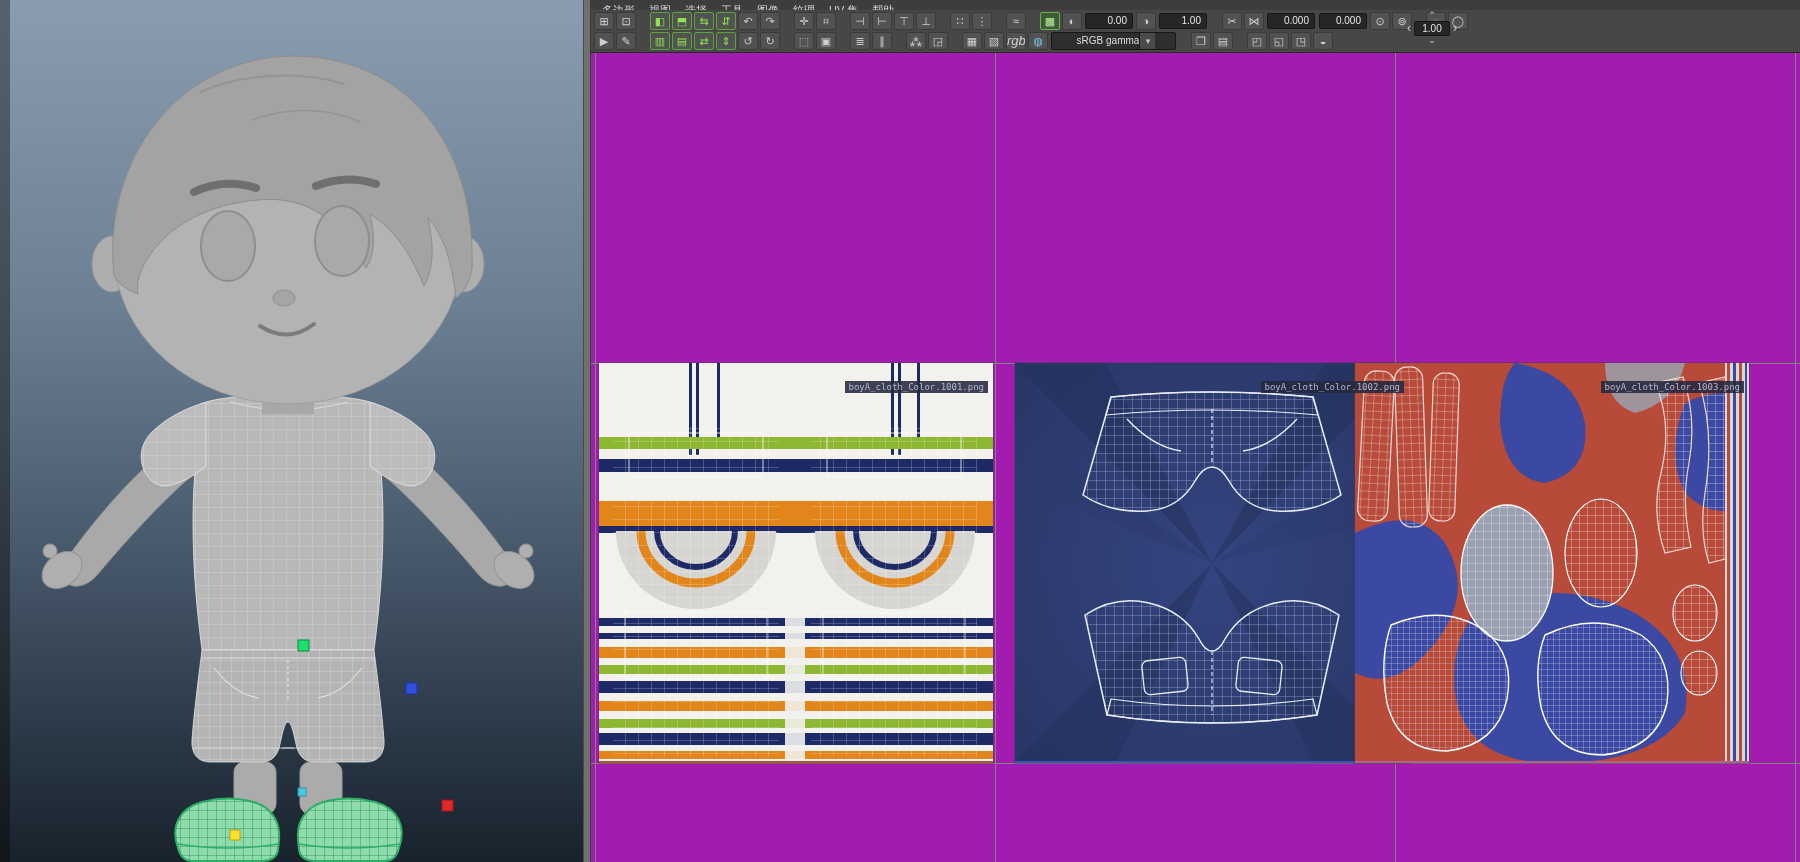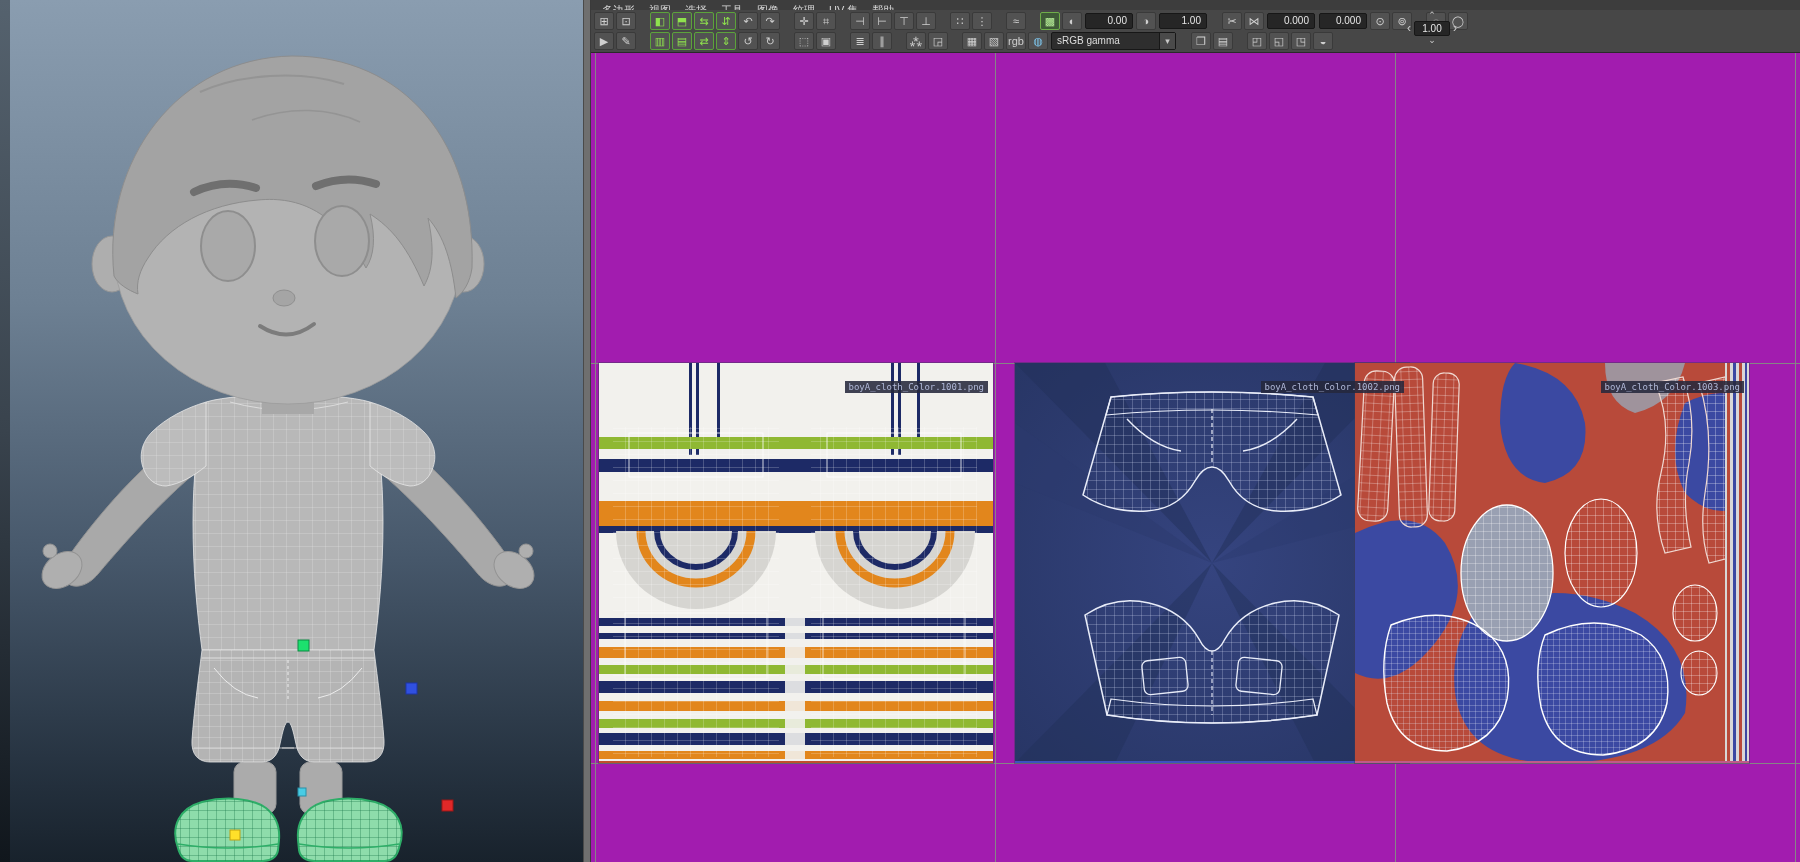--- a/index.html
+++ b/index.html
@@ -24,26 +24,26 @@
   .menu-item{display:inline-block;color:#d6d6d6;font-size:11px;line-height:15px;margin-top:-6px;padding:0 7px;}
   #toolbar{height:43px;background:#474747;border-bottom:1px solid #2a2a2a;position:relative;
     padding:1px 2px;box-sizing:border-box;}
   .trow{display:flex;align-items:center;height:20px;}
   .tbtn{width:20px;height:18px;margin:0 1px;background:#525252;border:1px solid #3a3a3a;color:#cfcfcf;
     font-size:11px;line-height:16px;text-align:center;border-radius:2px;box-sizing:border-box;overflow:hidden;
     flex:none;cursor:default;}
   .tbtn.green{color:#8fe24e;border-color:#5ca33b;}
   .tbtn.active{background:#3f5a38;color:#b9f09a;border-color:#6fae4a;}
   .tbtn.blue{color:#7ec8f0;}
-  .tbtn.txt{font-size:11px;line-height:16px;}
+  .tbtn.txt{font-size:13px;line-height:16px;font-style:italic;}
   .tgap{width:12px;flex:none;}
   .tfield{height:14px;min-width:36px;background:#262626;border:1px solid #171717;color:#e6e6e6;
     font-size:10px;line-height:14px;padding:0 5px;text-align:right;margin:8px 2px;border-radius:2px;flex:none;}
   .tdrop{height:16px;width:118px;background:#2e2e2e;border:1px solid #171717;color:#dedede;font-size:10px;
-    line-height:16px;padding:0 0 0 5px;margin:0 2px;display:flex;justify-content:space-between;border-radius:2px;flex:none;}
+    line-height:16px;padding:0 0 0 5px;margin:0 2px;display:flex;justify-content:center;border-radius:2px;flex:none;}
   .tdrop-arrow{background:#4a4a4a;width:15px;text-align:center;font-size:9px;color:#c8c8c8;border-left:1px solid #171717;}
   #range-ctl{position:absolute;left:812px;top:1px;width:58px;text-align:center;color:#c8c8c8;line-height:1;}
   .rc-chev{font-size:9px;height:9px;color:#cccccc;}
   .rc-mid{display:flex;align-items:center;justify-content:center;height:16px;}
   .rc-arrow{font-size:12px;color:#cccccc;padding:0 3px;}
   .rc-val{background:#262626;border:1px solid #171717;color:#e6e6e6;font-size:10px;line-height:13px;
     min-width:28px;padding:0 3px;border-radius:2px;}
 
   
   #uv-canvas{position:absolute;top:53px;left:0;width:1403px;height:809px;background:#a21caf;overflow:hidden;}

